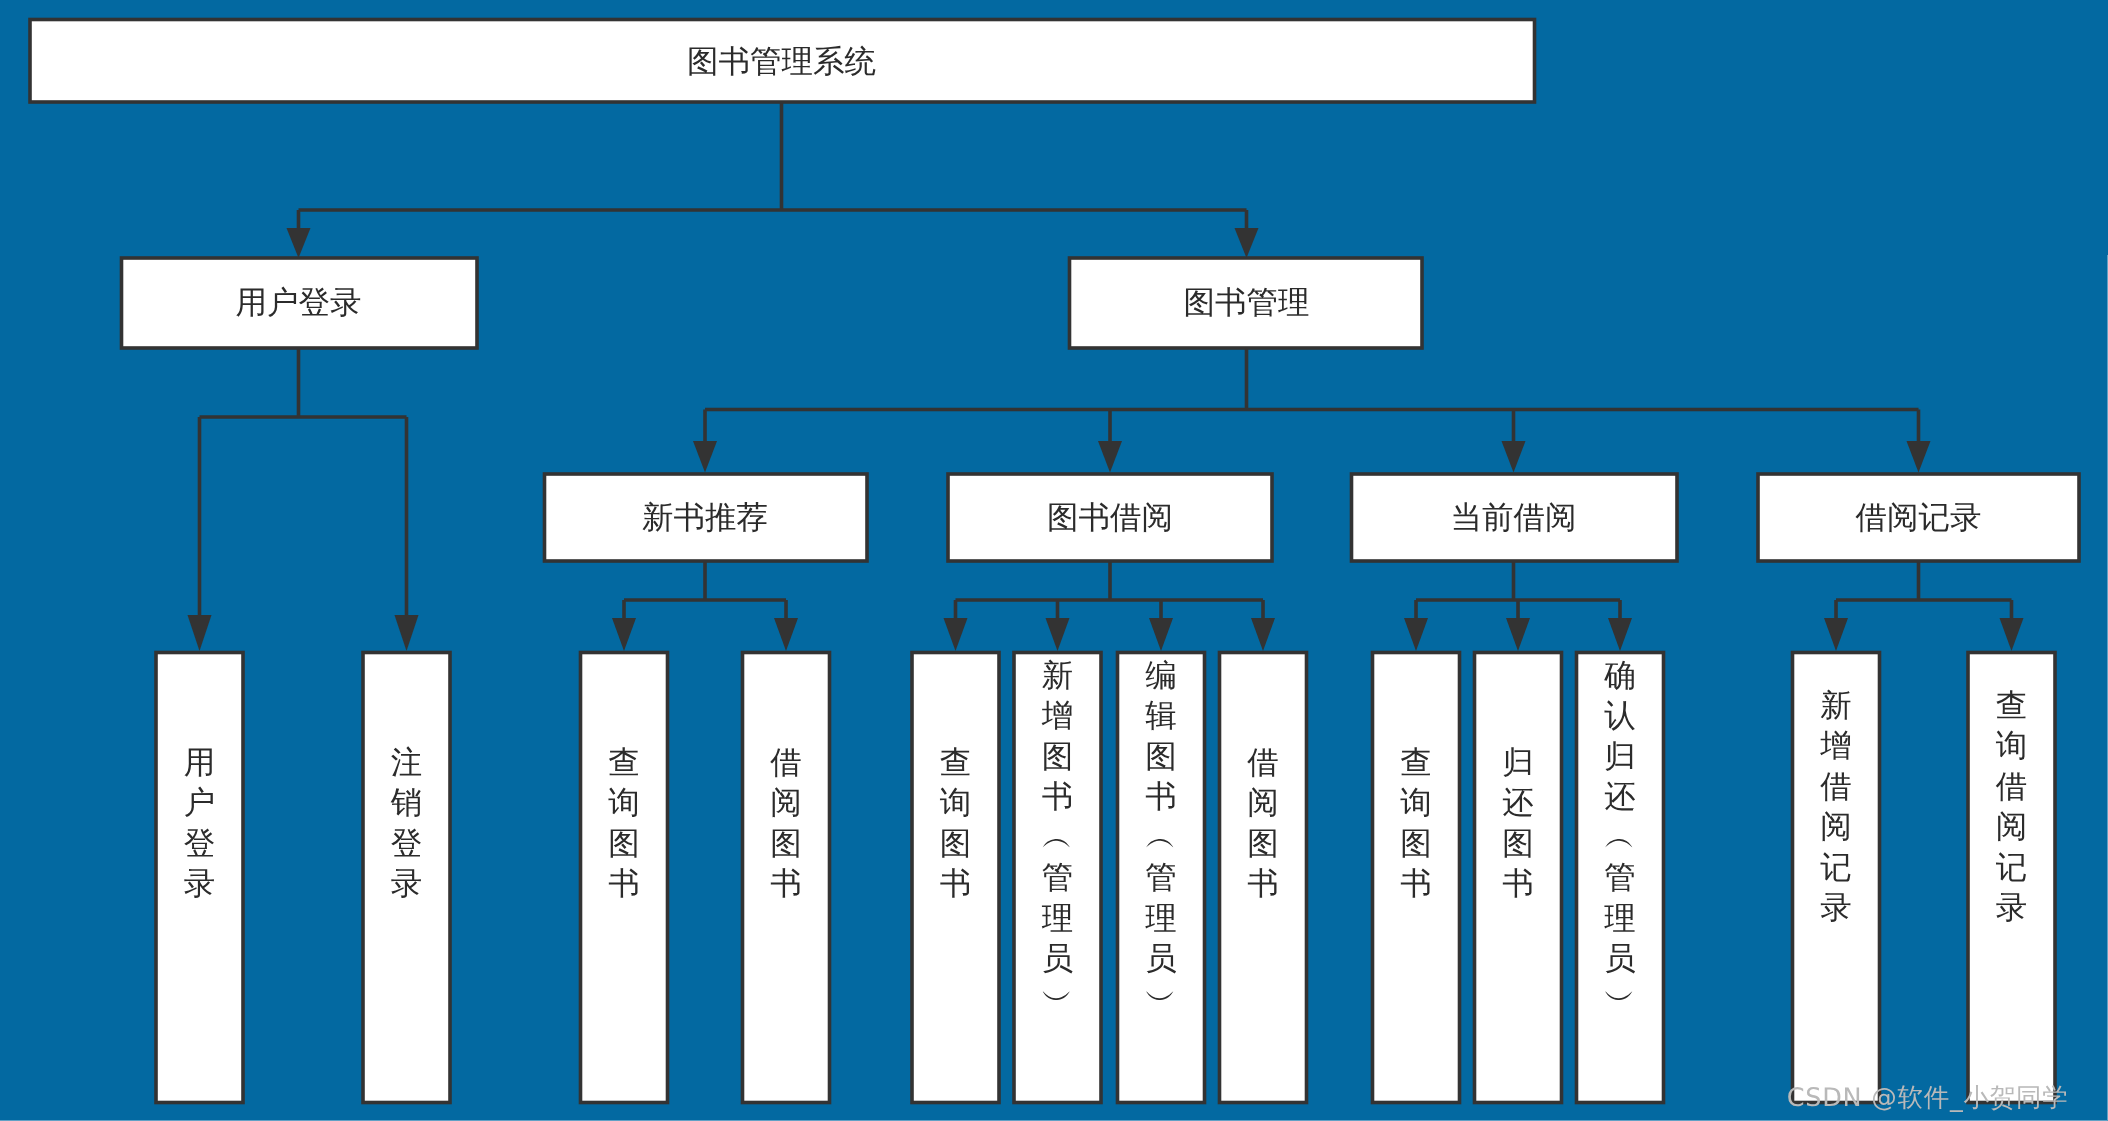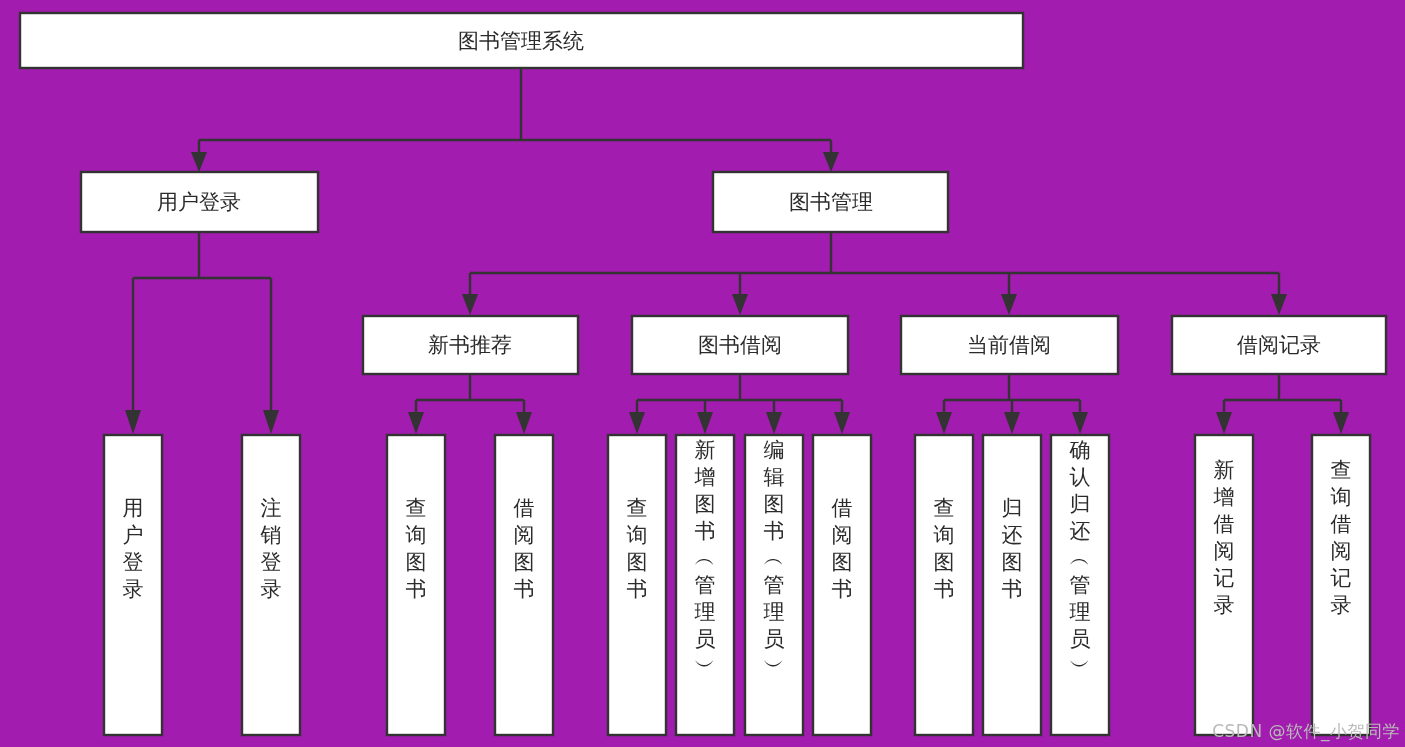--- a/index.html
+++ b/index.html
@@ -11,21 +11,21 @@
   body {
     width: 1405px;
     height: 747px;
     font-family: "DejaVu Sans", "Liberation Sans", sans-serif;
     overflow: hidden;
   }
   #diagram-root {
     position: relative;
     width: 1405px;
     height: 747px;
-    background: #a21caf;
+    background: #0369a1;
   }
   svg#diagram-svg {
     position: absolute;
     left: 0;
     top: 0;
     width: 1405px;
     height: 747px;
     display: block;
   }
   .node-box {
@@ -51,21 +51,21 @@
     dominant-baseline: middle;
   }
   .node-label-v {
     font-family: "DejaVu Sans", "Liberation Sans", sans-serif;
     font-size: 21px;
     fill: #2b2b2b;
     text-anchor: middle;
   }
   .watermark {
     position: absolute;
-    right: 5px;
+    right: 26px;
     bottom: 4px;
     font-family: "DejaVu Sans", "Liberation Sans", sans-serif;
     font-size: 17px;
     color: #b9b9b9;
     letter-spacing: 0.5px;
     white-space: nowrap;
     user-select: none;
   }
 </style>
 </head>

